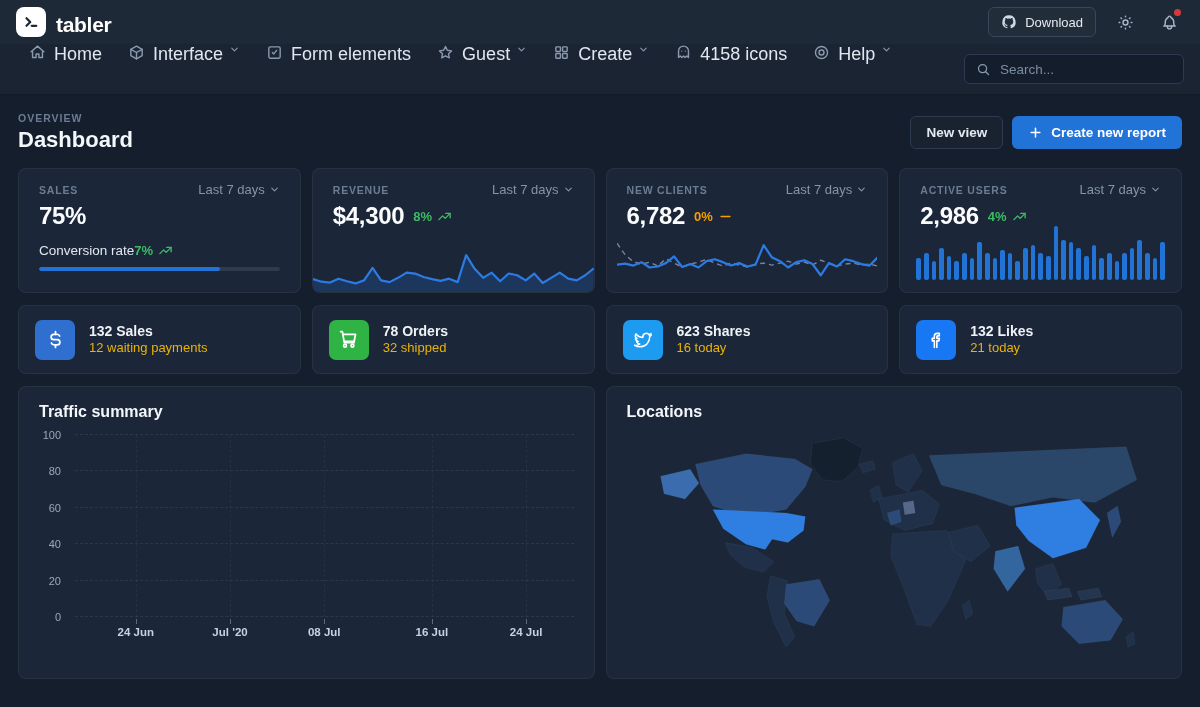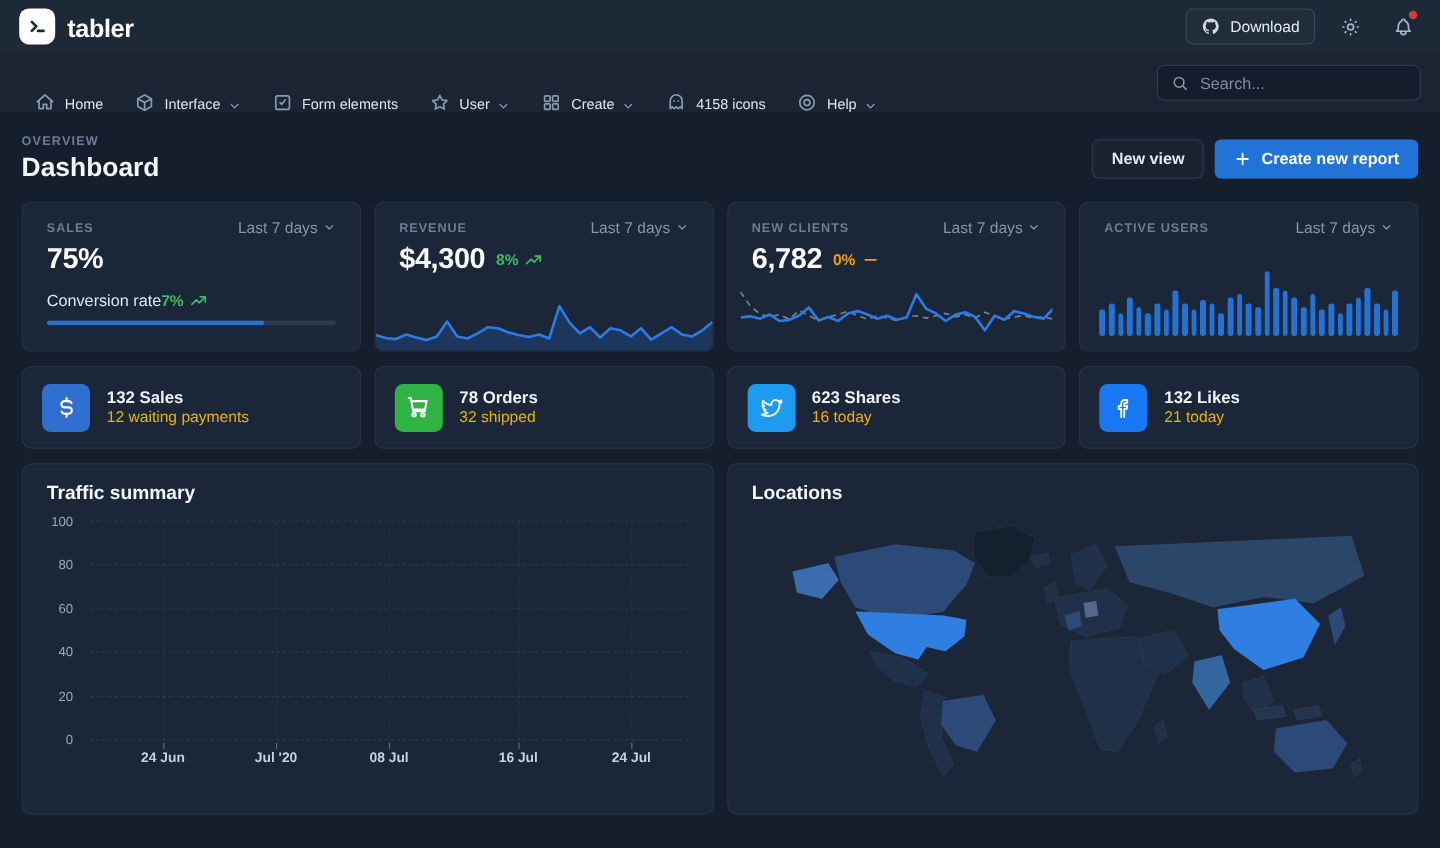--- a/index.html
+++ b/index.html
@@ -24,21 +24,21 @@
   .user{display:flex;align-items:center;gap:10px;cursor:pointer;}
   .avatar{width:32px;height:32px;border-radius:6px;background:
     radial-gradient(circle at 50% 38%, #c29672 0 34%, transparent 36%),
     linear-gradient(140deg,#5b6b44 0%, #3d4c35 55%, #2c3a2c 100%);}
   .user-name{font-size:13px;font-weight:600;color:#f2f5f9;line-height:1.25;}
   .user-role{font-size:12px;color:#8494a9;line-height:1.2;}
 
   
   .navbar{height:51px;background:#1a2433;display:flex;align-items:center;padding:0 16px;border-bottom:1px solid rgba(0,0,0,0.25);}
   .nav-items{display:flex;align-items:center;height:100%;}
-  .nav-item{display:flex;align-items:flex-end;gap:8px;padding:0 13px;height:100%;font-size:12px;font-weight:500;color:#e0e7ef;cursor:pointer;}
+  .nav-item{display:flex;align-items:flex-start;gap:8px;padding:0 13px;height:100%;font-size:18px;font-weight:500;color:#e0e7ef;cursor:pointer;}
   .nav-item .nicon{color:#8a99ae;display:flex;}
   .nav-item .chev{color:#8a99ae;display:flex;margin-left:-2px;}
   .searchbox{margin-left:auto;width:220px;height:30px;background:#141d2b;border:1px solid #2c3a52;border-radius:6px;display:flex;align-items:center;gap:9px;padding:0 11px;}
   .searchbox input{flex:1;background:transparent;border:none;outline:none;color:#cfd8e3;font-size:13.5px;font-family:"Liberation Sans",sans-serif;}
   .searchbox input::placeholder{color:#7d8ca1;}
 
   
   .page-header{display:flex;align-items:center;padding:17px 18px 15px;}
   .pretitle{font-size:10.5px;font-weight:700;letter-spacing:1px;color:#6c7c93;text-transform:uppercase;}
   .page-title{font-size:22px;font-weight:700;color:#f5f8fb;margin-top:3px;}
@@ -169,21 +169,21 @@
           </svg>
       </span>
       <span>Form elements</span>
     </div>
     <div class="nav-item">
       <span class="nicon">
         <svg width="17" height="17" viewBox="0 0 24 24" fill="none" stroke="currentColor" stroke-width="2" stroke-linecap="round" stroke-linejoin="round">
             <path d="M12 3.5l2.6 5.3 5.9.9-4.2 4.1 1 5.8L12 16.9l-5.3 2.7 1-5.8L3.5 9.7l5.9-.9z"></path>
           </svg>
       </span>
-      <span>User</span>
+      <span>Guest</span>
       <span class="chev">
         <svg width="11" height="11" viewBox="0 0 24 24" fill="none" stroke="currentColor" stroke-width="2.4" stroke-linecap="round" stroke-linejoin="round">
             <path d="M6 9l6 6 6-6"></path>
           </svg>
       </span>
     </div>
     <div class="nav-item">
       <span class="nicon">
         <svg width="17" height="17" viewBox="0 0 24 24" fill="none" stroke="currentColor" stroke-width="2" stroke-linecap="round" stroke-linejoin="round">
             <rect x="4" y="4" width="6.5" height="6.5" rx="1"></rect>
@@ -339,20 +339,30 @@
       </div>
   </div>
 
   <div class="card stat-card">
     <div class="stat-top">
       <span class="stat-label">ACTIVE USERS</span>
       <span class="range">
         <span>Last 7 days</span>
         <svg width="11" height="11" viewBox="0 0 24 24" fill="none" stroke="currentColor" stroke-width="2.4" stroke-linecap="round" stroke-linejoin="round">
             <path d="M6 9l6 6 6-6"></path>
+          </svg>
+      </span>
+    </div>
+    <div class="stat-value-row">
+      <span class="stat-value">2,986</span>
+      <span class="chg green">
+        <span>4%</span>
+        <svg width="15" height="15" viewBox="0 0 24 24" fill="none" stroke="currentColor" stroke-width="2.2" stroke-linecap="round" stroke-linejoin="round">
+            <path d="M3 17l6-6 4 4 8-8"></path>
+            <path d="M14 7h7v7"></path>
           </svg>
       </span>
     </div>
     <div class="spark-bars">
         <div class="spark-bar" style="height: 40%; background: rgb(33, 115, 214);"></div>
         <div class="spark-bar" style="height: 50%; background: rgb(33, 115, 214);"></div>
         <div class="spark-bar" style="height: 35%; background: rgb(33, 115, 214);"></div>
         <div class="spark-bar" style="height: 60%; background: rgb(33, 115, 214);"></div>
         <div class="spark-bar" style="height: 45%; background: rgb(33, 115, 214);"></div>
         <div class="spark-bar" style="height: 35%; background: rgb(33, 115, 214);"></div>

